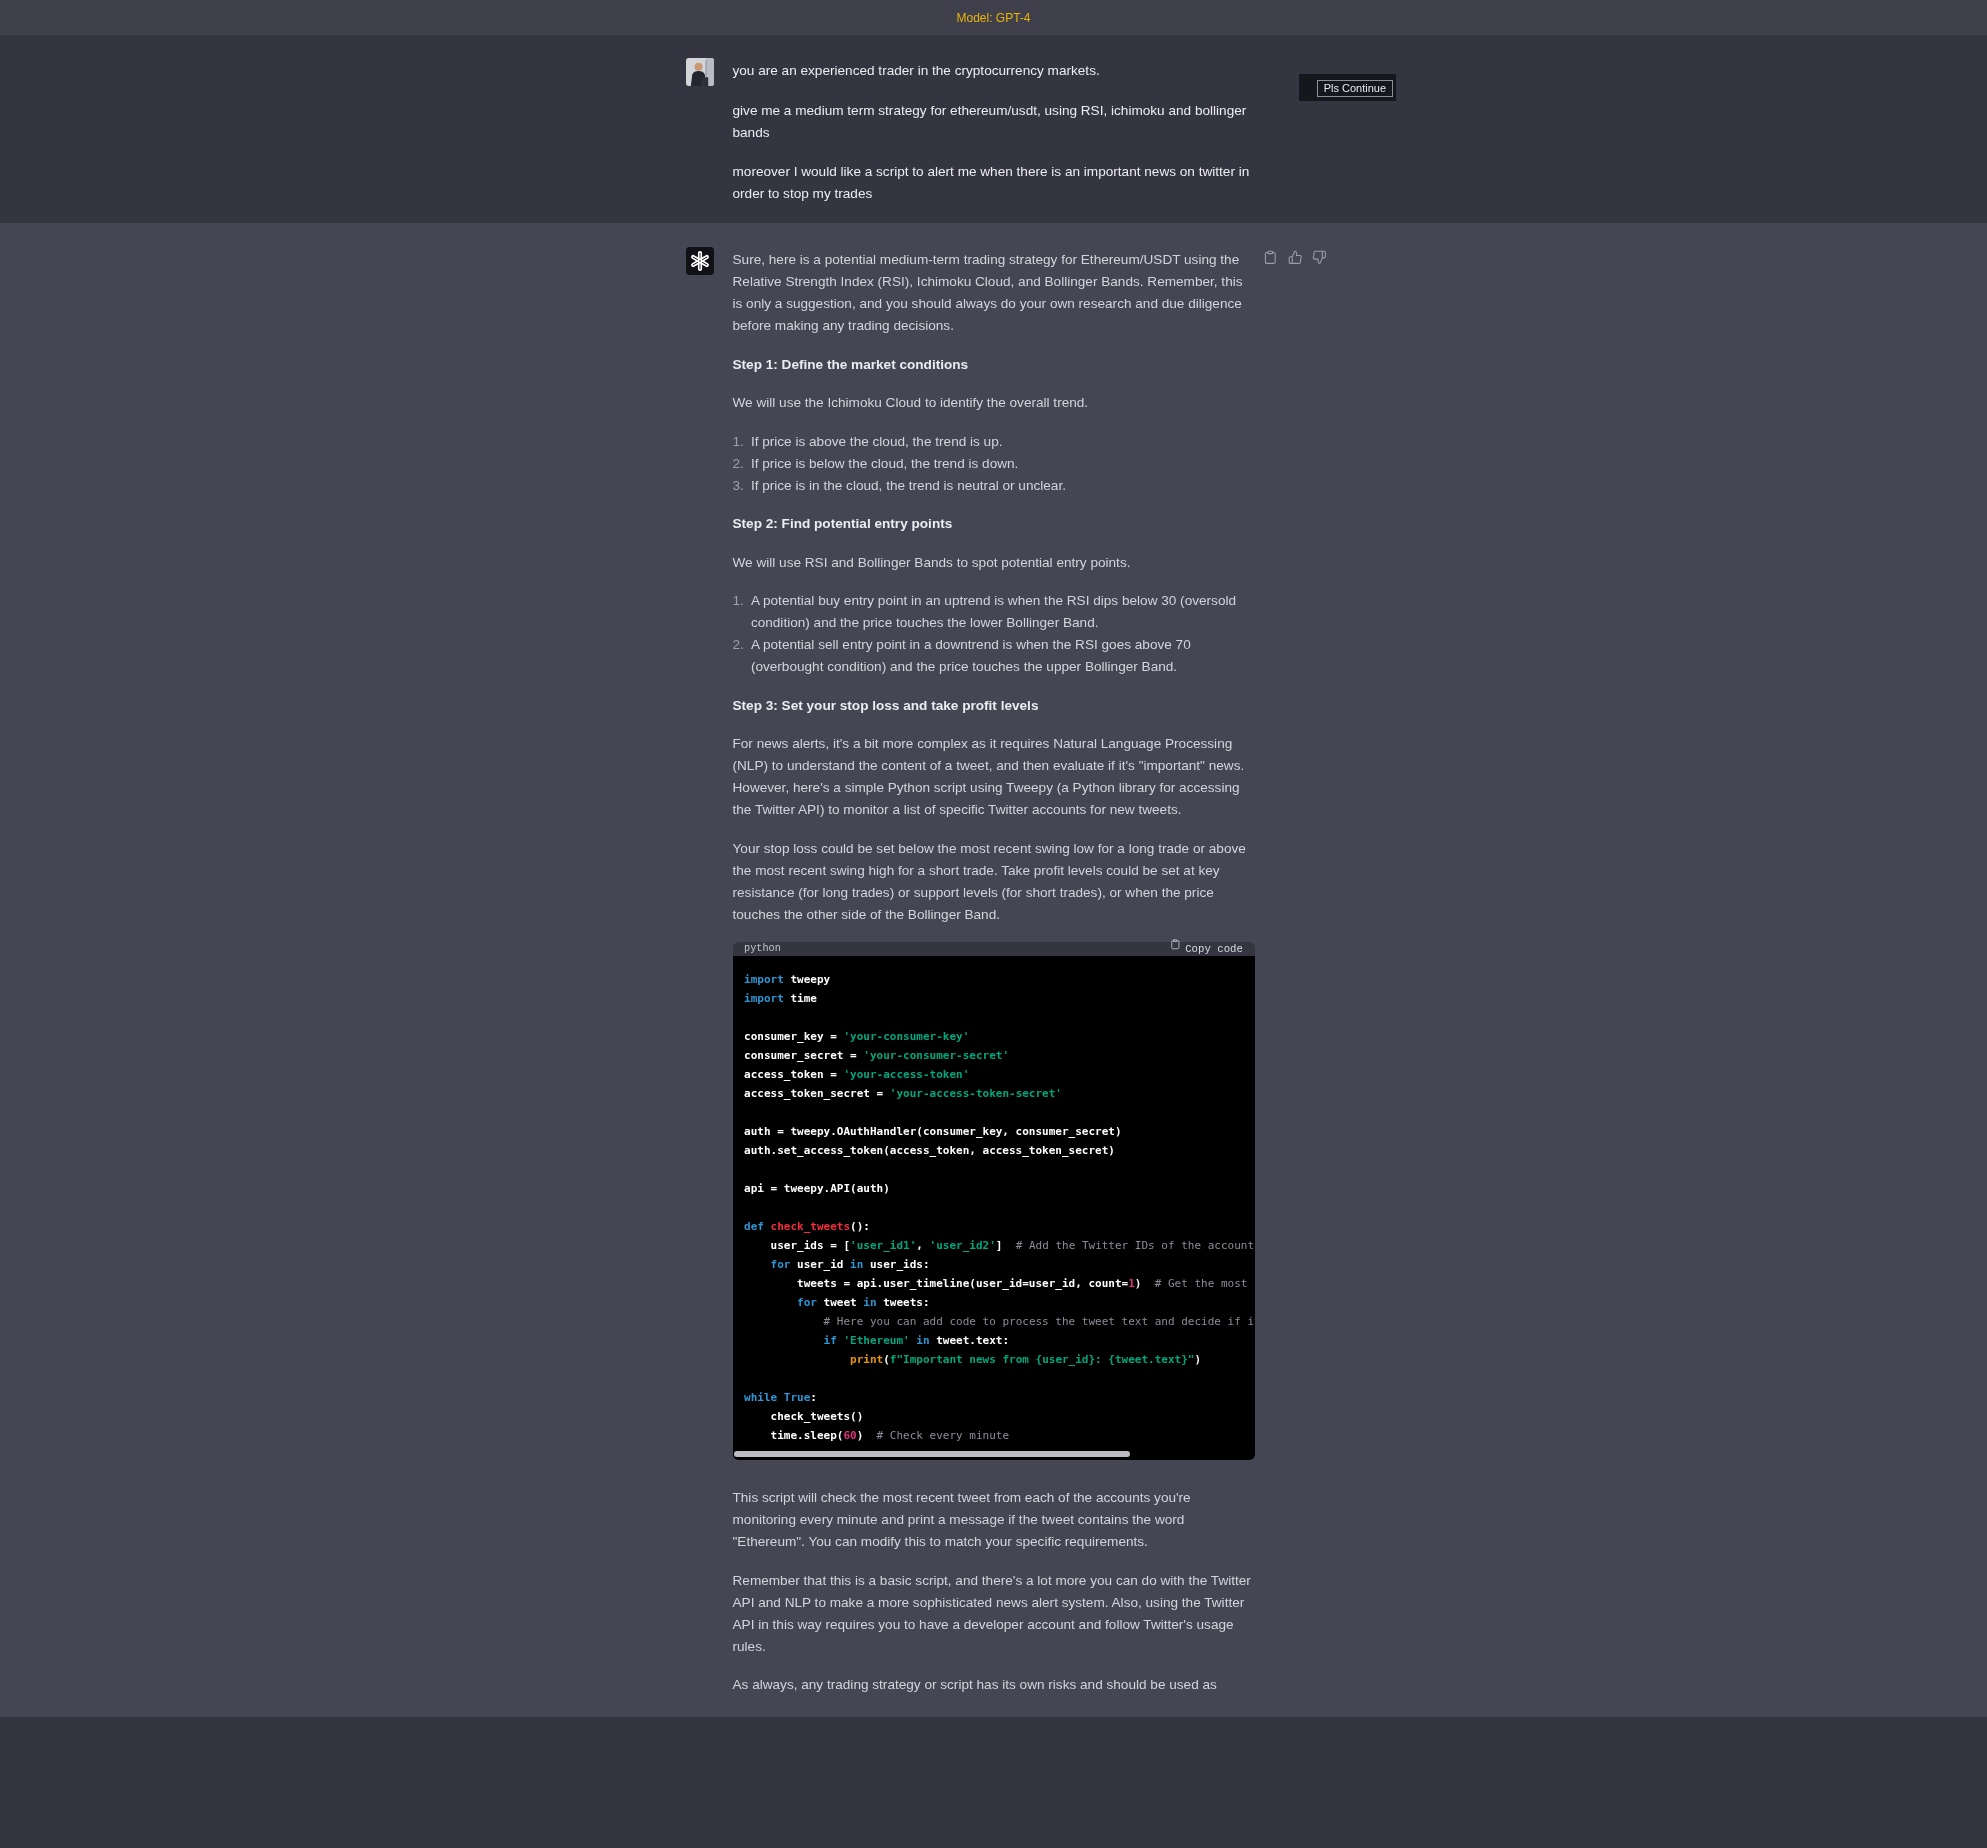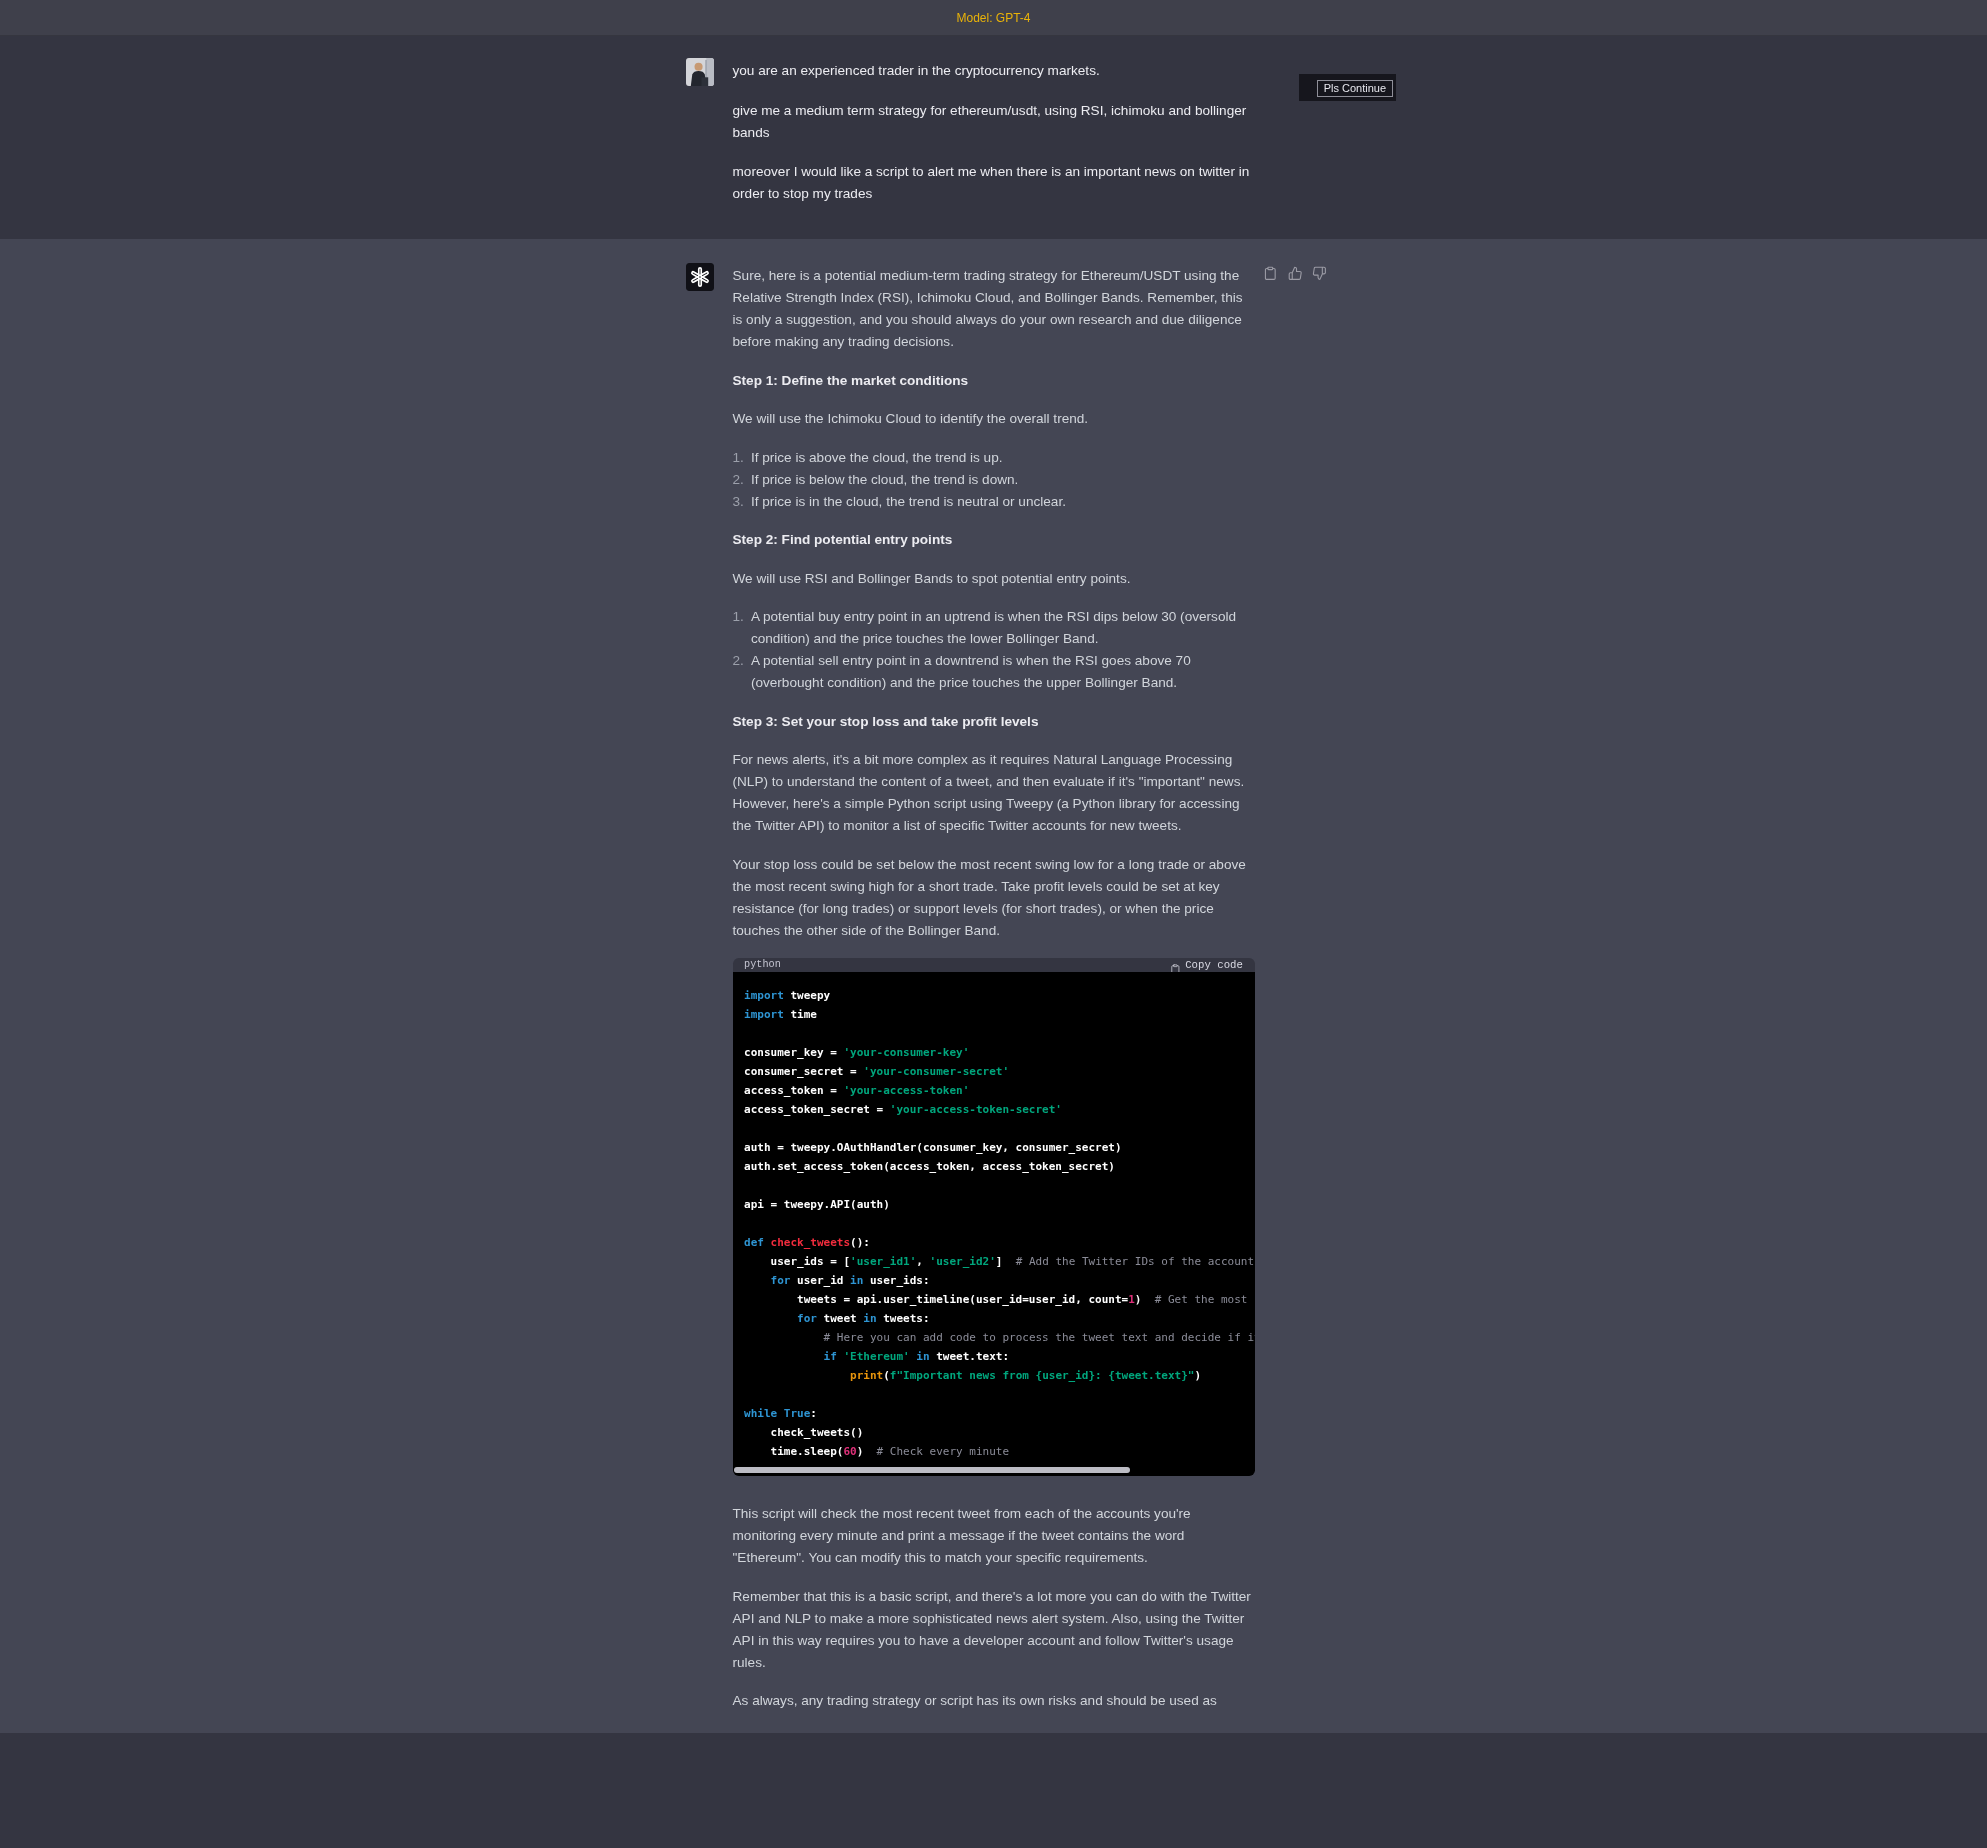--- a/index.html
+++ b/index.html
@@ -16,21 +16,21 @@
   .topbar {
     height:36px; flex:0 0 36px;
     background:#3f404b;
     display:flex; align-items:center; justify-content:center;
     border-bottom:1px solid rgba(0,0,0,0.15);
   }
   .topbar .model-label { font-size:12px; color:#eab308; }
 
   
   .row { position:relative; width:100%; }
-  .row-user { background:#343541; min-height:163px; padding:24px 0 26px 0; }
+  .row-user { background:#343541; min-height:163px; padding:24px 0 10px 0; }
   .row-assistant { background:#444654; min-height:1494px; padding:26px 0 5px 0; }
 
   .row-inner {
     position:relative;
     width:522px;
     margin:0 auto;
     font-size:13.6px;
     line-height:22px;
   }
   .avatar {
@@ -81,21 +81,21 @@
   .code-block { margin:0 0 27px 0; border-radius:5.8px; }
   .code-header {
     height:14px;
     background:#343541;
     border-radius:5.8px 5.8px 0 0;
     display:flex; align-items:center; justify-content:space-between;
     padding:0 11.6px;
     font-family:Liberation Mono, monospace;
   }
   .code-header .lang { font-size:10.2px; color:#c5c5d2; }
-  .copy-btn { display:flex; align-items:flex-end; gap:4.9px; font-size:10.7px; color:#d9d9e3; cursor:pointer; }
+  .copy-btn { display:flex; align-items:flex-start; gap:4.9px; font-size:10.7px; color:#d9d9e3; cursor:pointer; }
   .copy-btn svg { width:10.7px; height:12.6px; stroke:currentColor; fill:none; stroke-width:1.6; stroke-linecap:round; stroke-linejoin:round; }
 
   .code-body {
     position:relative;
     background:#000000;
     border-radius:0 0 5.8px 5.8px;
     padding:13.6px 11.6px 15.5px 11.6px;
     overflow:hidden;
   }
   .code-body pre {

